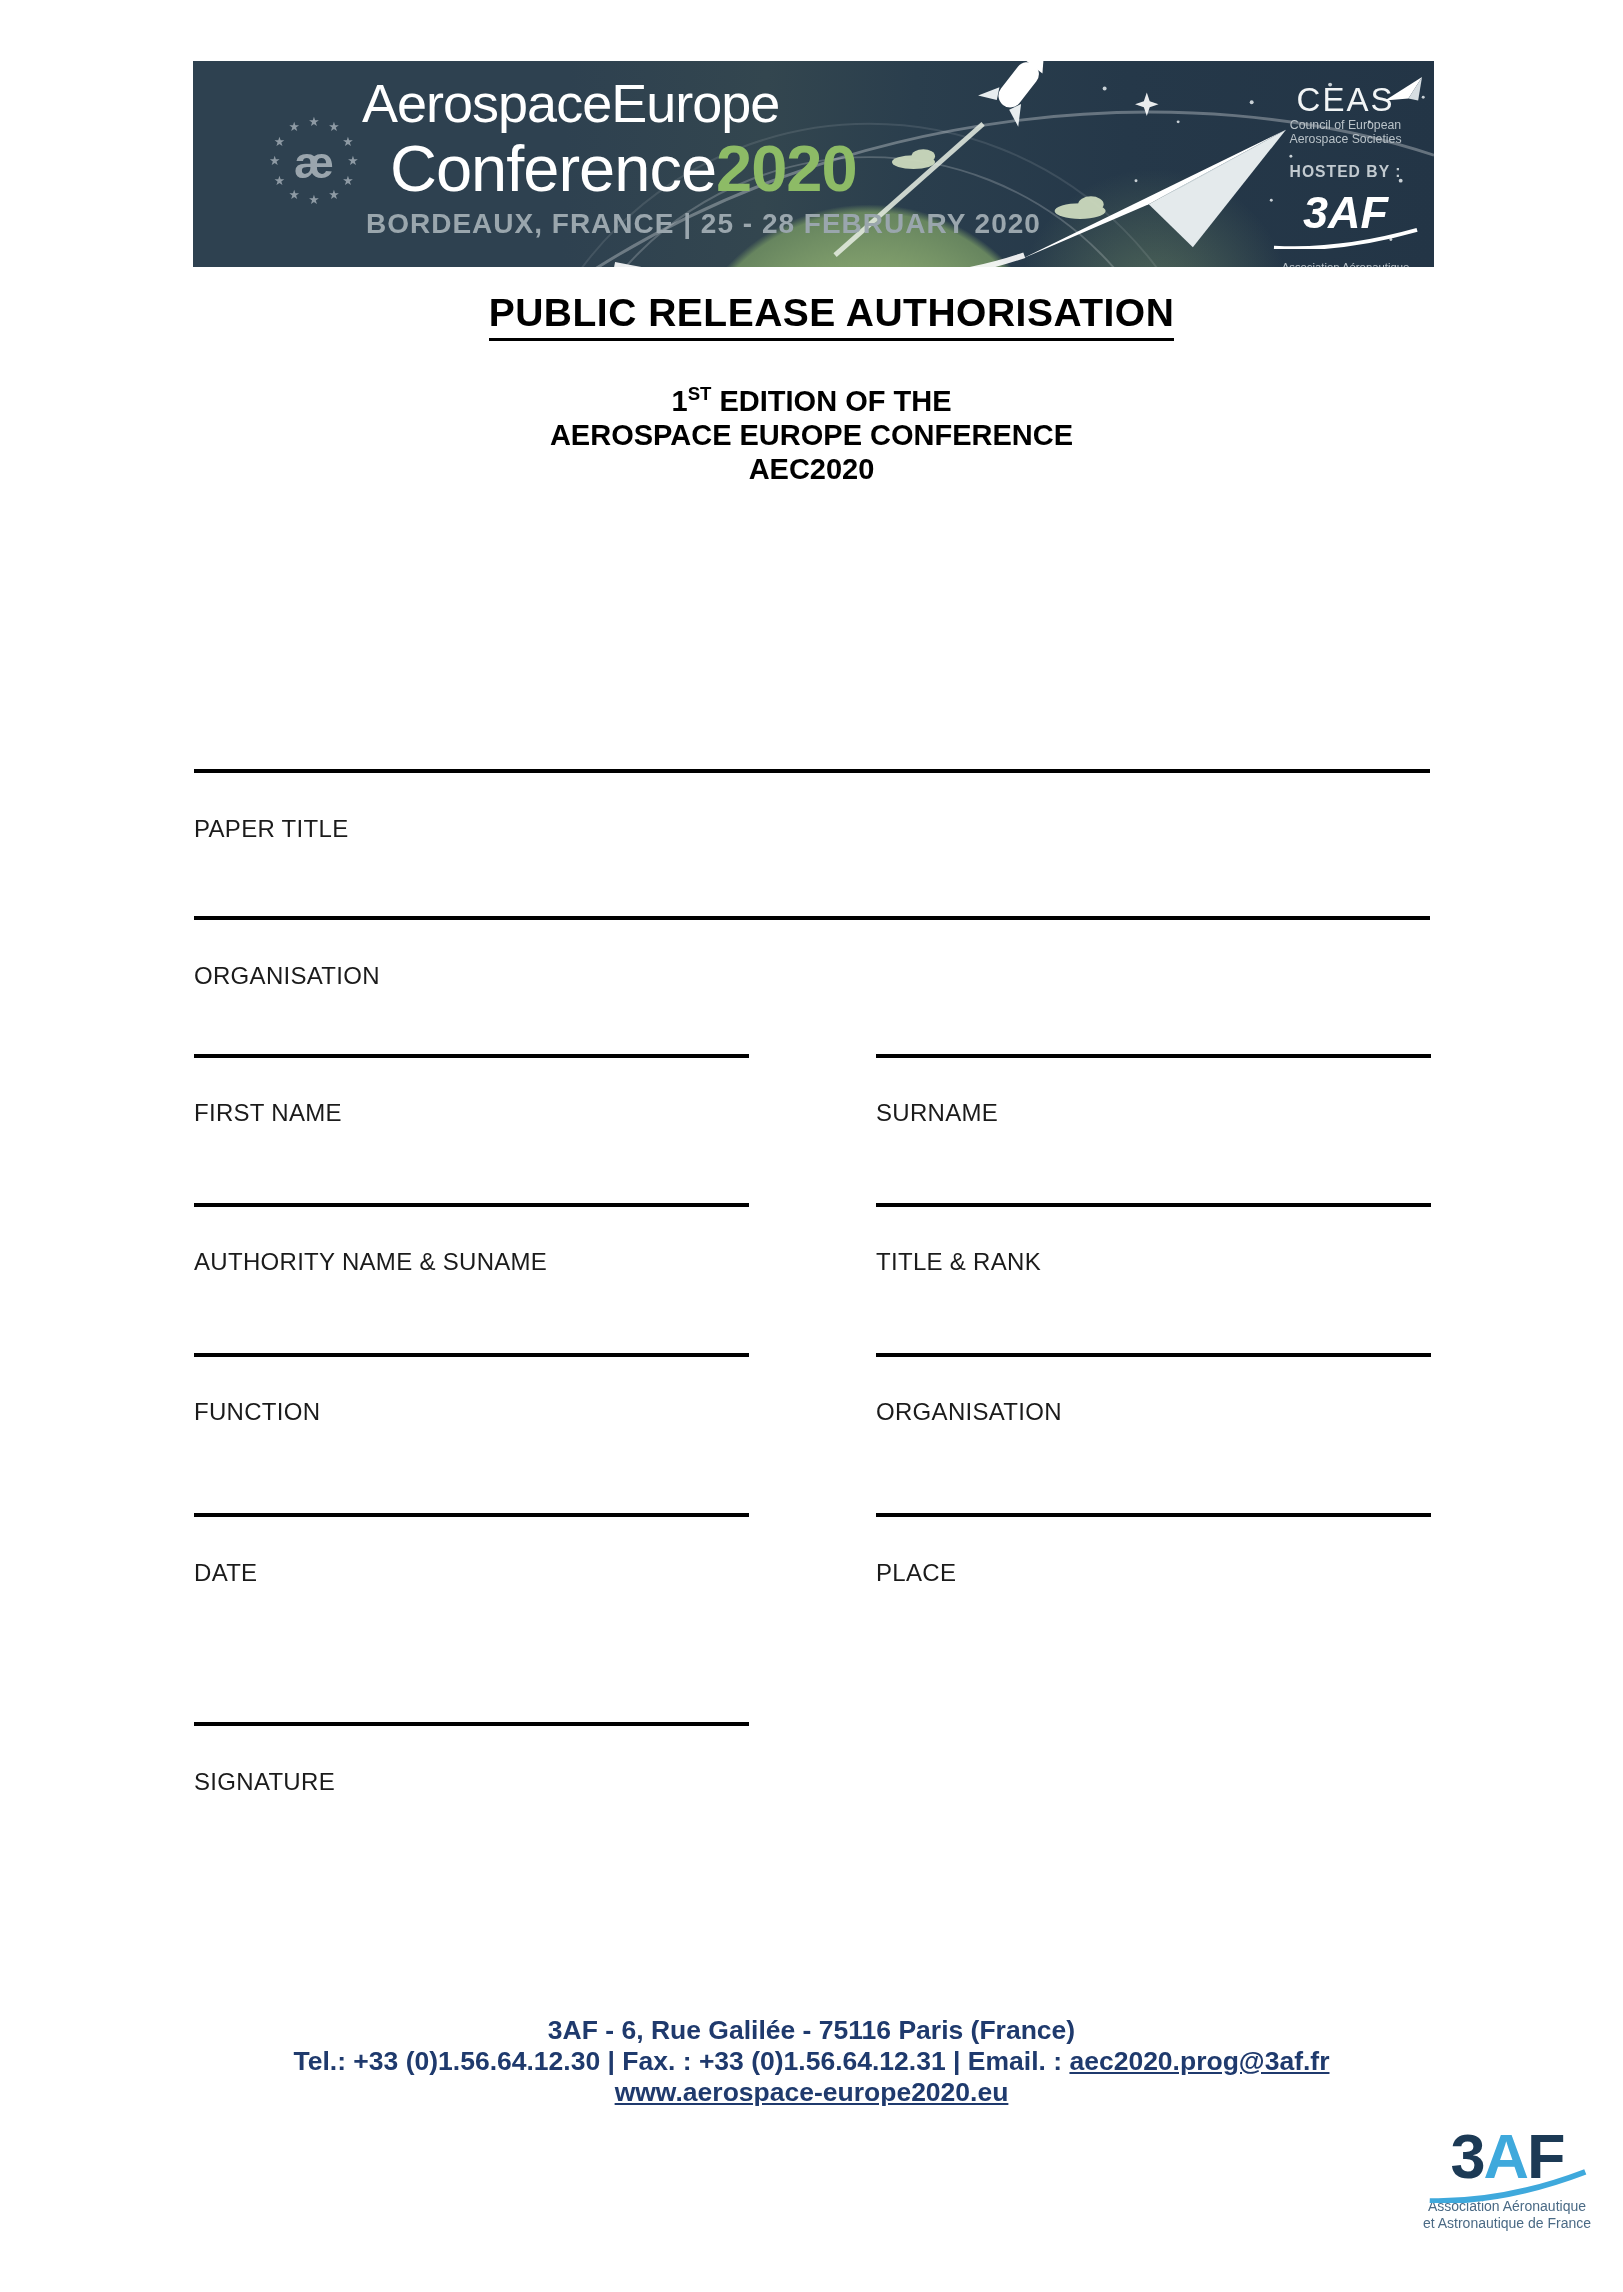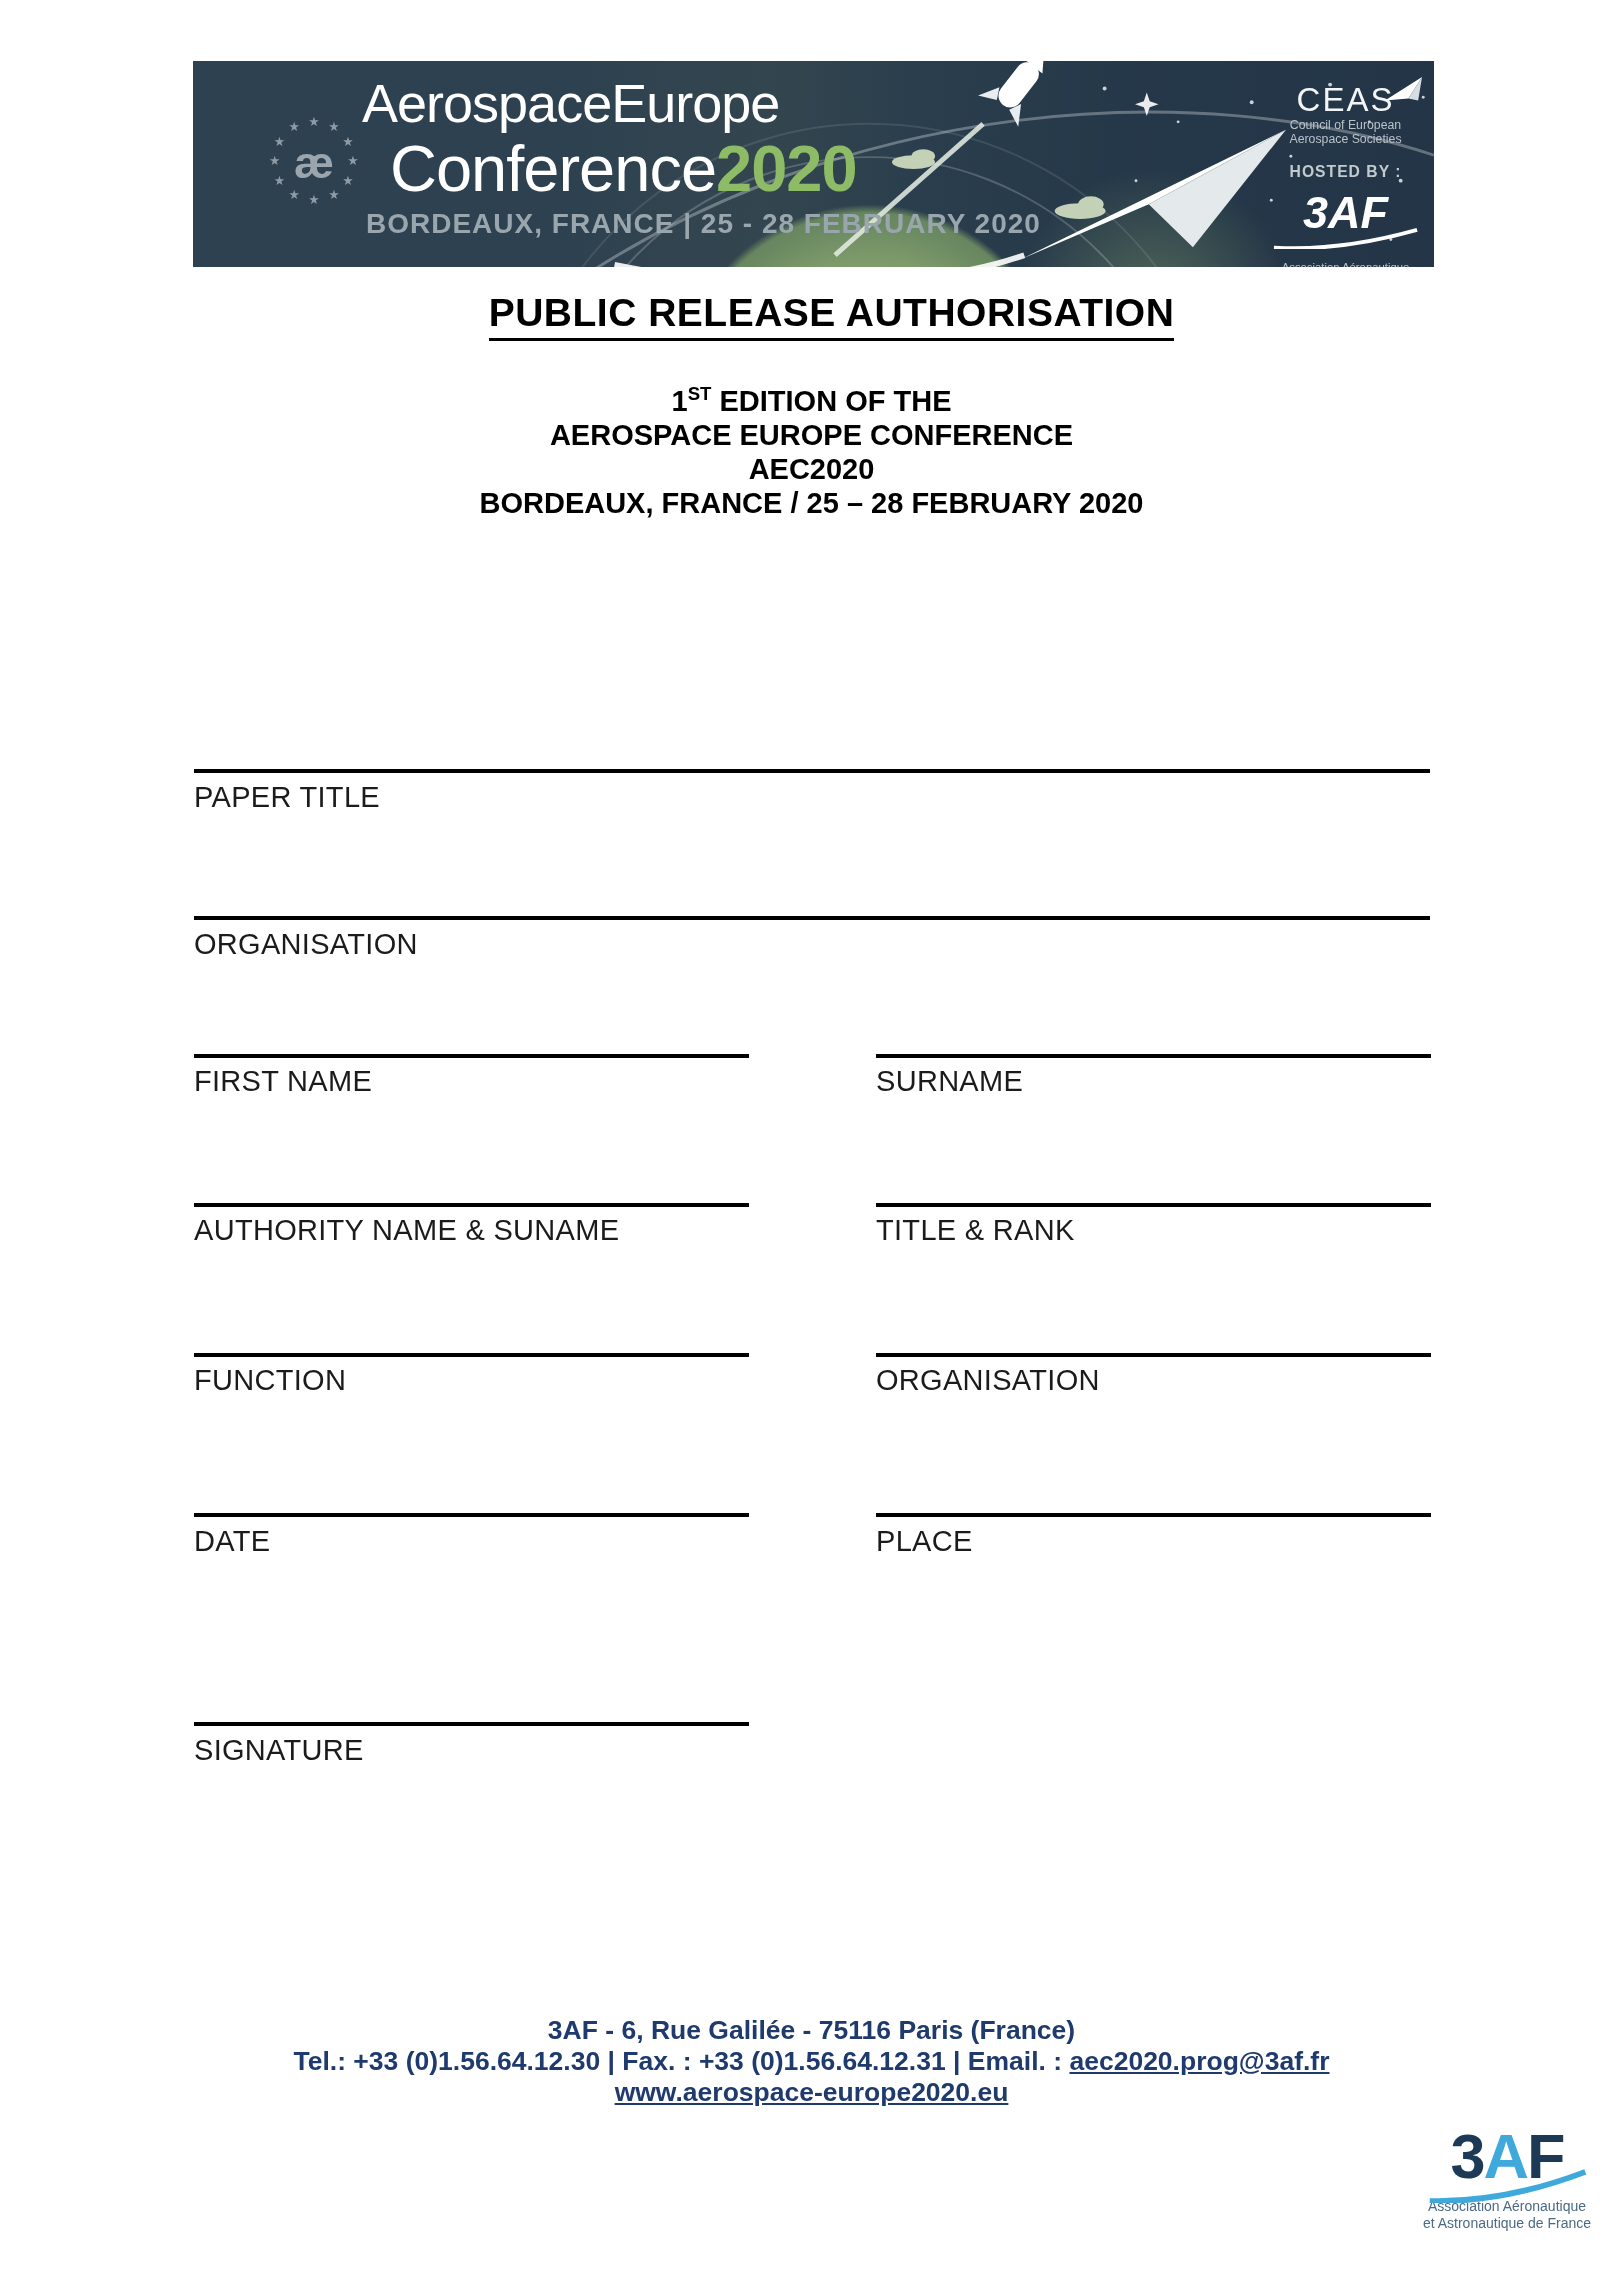--- a/index.html
+++ b/index.html
@@ -30,21 +30,21 @@
   .hostedby{font-size:15.7px;font-weight:bold;color:#c2cad0;letter-spacing:1px;margin-top:15.7px;}
   .af3-white{font-size:45px;font-weight:bold;font-style:italic;line-height:45px;color:#ffffff;margin-top:9.8px;}
   .af3-sub{font-size:11.3px;line-height:13.7px;color:#b9c2c8;margin-top:7.8px;}
   
   .doc-title{position:absolute;left:0;top:291px;width:1623px;text-align:center;padding-left:20px;}
   .doc-title span{display:inline-block;font-size:39px;font-weight:bold;color:#000;border-bottom:3.9px solid #000;padding-bottom:2.9px;letter-spacing:0.5px;}
   .subtitle{position:absolute;left:0;top:377px;width:1623px;text-align:center;font-size:29px;font-weight:bold;color:#000;line-height:34px;}
   .subtitle sup{font-size:18.6px;}
   .statement{position:absolute;left:0;top:545px;width:1623px;text-align:center;font-size:28px;color:#111;}
   .fline{position:absolute;height:3.9px;background:#000;}
-  .flabel{position:absolute;font-size:29px;color:#1b1b1b;letter-spacing:0.3px;}
+  .flabel{position:absolute;font-size:24px;color:#1b1b1b;letter-spacing:0.3px;margin-top:34px;}
   
   .footer{position:absolute;left:0;top:2015px;width:1623px;text-align:center;color:#1f3a6d;font-weight:bold;font-size:26.5px;line-height:31px;}
   .footer a{color:#1f3a6d;text-decoration:underline;}
   
   .logo3af{position:absolute;left:1419px;top:2125px;width:176px;text-align:center;}
   .logo3af .big{font-size:63px;font-weight:bold;line-height:63px;letter-spacing:-2px;}
   .logo3af .navy{color:#1c3a55;}
   .logo3af .blue{color:#3fa9dc;}
   .logo3af .small{font-size:14px;line-height:16.7px;color:#4a6a85;margin-top:9.8px;}
   .swoosh3af{position:absolute;left:5.9px;top:43px;width:165px;height:35px;}
@@ -149,21 +149,20 @@
   </div>
 
   <div class="doc-title">
     <span>PUBLIC RELEASE AUTHORISATION</span>
   </div>
 
   <div class="subtitle">
     <div><span>1</span><sup>ST</sup><span> EDITION OF THE</span></div>
     <div>AEROSPACE EUROPE CONFERENCE</div>
     <div>AEC2020</div>
-    <div>BORDEAUX, FRANCE / 25 – 28 FEBRUARY 2020</div>
   </div>
 
 
   <div class="fline" style="left:194px;top:769px;width:1236px;"></div>
   <div class="flabel" style="left:194px;top:781px;">PAPER TITLE</div>
 
   <div class="fline" style="left:194px;top:916px;width:1236px;"></div>
   <div class="flabel" style="left:194px;top:928px;">ORGANISATION</div>
 
   <div class="fline" style="left:194px;top:1054px;width:555px;"></div>

